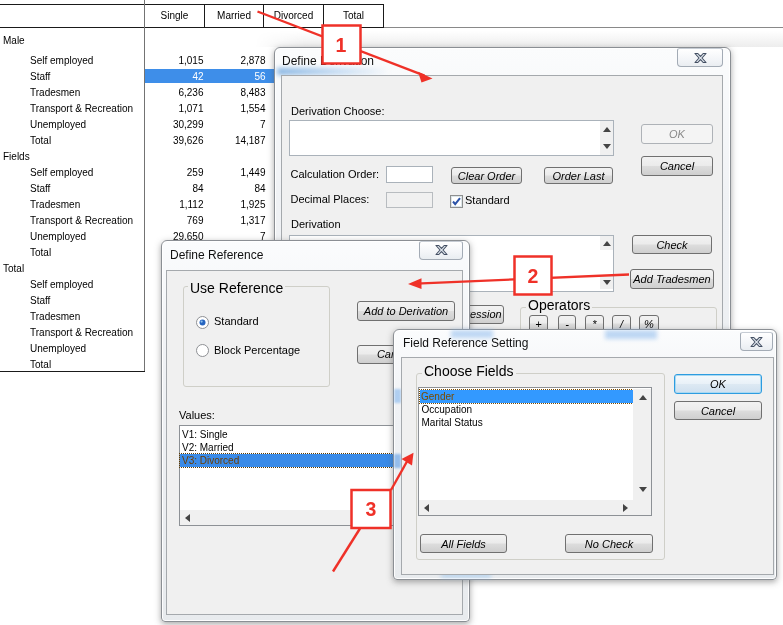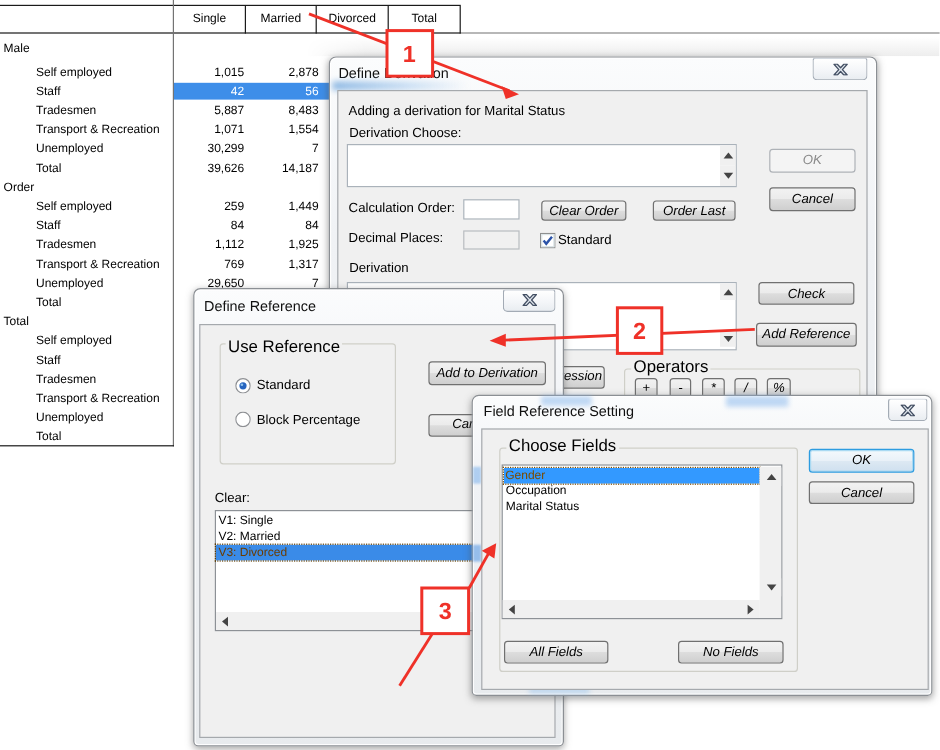--- a/index.html
+++ b/index.html
@@ -58,38 +58,38 @@
 
   <div class="abs" style="left:145px;top:69px;width:135px;height:14px;background:#3e8ee9"></div>
 
   <div class="abs t11" style="left:3px;top:33px">Male</div>
   <div class="abs t11" style="left:30px;top:53px">Self employed</div>
   <div class="abs t11" style="left:30px;top:69px">Staff</div>
   <div class="abs t11" style="left:30px;top:85px">Tradesmen</div>
   <div class="abs t11" style="left:30px;top:101px">Transport &amp; Recreation</div>
   <div class="abs t11" style="left:30px;top:117px">Unemployed</div>
   <div class="abs t11" style="left:30px;top:133px">Total</div>
-  <div class="abs t11" style="left:3px;top:149px">Order</div>
+  <div class="abs t11" style="left:3px;top:149px">Fields</div>
   <div class="abs t11" style="left:30px;top:165px">Self employed</div>
   <div class="abs t11" style="left:30px;top:181px">Staff</div>
   <div class="abs t11" style="left:30px;top:197px">Tradesmen</div>
   <div class="abs t11" style="left:30px;top:213px">Transport &amp; Recreation</div>
   <div class="abs t11" style="left:30px;top:229px">Unemployed</div>
   <div class="abs t11" style="left:30px;top:245px">Total</div>
   <div class="abs t11" style="left:3px;top:261px">Total</div>
   <div class="abs t11" style="left:30px;top:277px">Self employed</div>
   <div class="abs t11" style="left:30px;top:293px">Staff</div>
   <div class="abs t11" style="left:30px;top:309px">Tradesmen</div>
   <div class="abs t11" style="left:30px;top:325px">Transport &amp; Recreation</div>
   <div class="abs t11" style="left:30px;top:341px">Unemployed</div>
   <div class="abs t11" style="left:30px;top:357px">Total</div>
 
   <div class="abs t11 num" style="left:133.5px;top:53px;width:70px">1,015</div>
   <div class="abs t11 num" style="left:133.5px;top:69px;width:70px;color:#fff">42</div>
-  <div class="abs t11 num" style="left:133.5px;top:85px;width:70px">5,887</div>
+  <div class="abs t11 num" style="left:133.5px;top:85px;width:70px">6,236</div>
   <div class="abs t11 num" style="left:133.5px;top:101px;width:70px">1,071</div>
   <div class="abs t11 num" style="left:133.5px;top:117px;width:70px">30,299</div>
   <div class="abs t11 num" style="left:133.5px;top:133px;width:70px">39,626</div>
   <div class="abs t11 num" style="left:133.5px;top:165px;width:70px">259</div>
   <div class="abs t11 num" style="left:133.5px;top:181px;width:70px">84</div>
   <div class="abs t11 num" style="left:133.5px;top:197px;width:70px">1,112</div>
   <div class="abs t11 num" style="left:133.5px;top:213px;width:70px">769</div>
   <div class="abs t11 num" style="left:133.5px;top:229px;width:70px">29,650</div>
 
   <div class="abs t11 num" style="left:195.5px;top:53px;width:70px">2,878</div>
@@ -109,21 +109,20 @@
 
 <div class="dlg" id="dd" style="left:273.5px;top:46.5px;width:457.5px;height:500px">
   <div class="title" style="left:7.5px;top:6.5px">Define Derivation</div>
   <div class="cls" style="right:7px;top:0.5px;width:46px;height:19px">
     <svg width="13" height="10" viewBox="0 0 13 10">
           <path d="M1 0.5 L3.8 0.5 L6.5 3.4 L9.2 0.5 L12 0.5 L8 5 L12 9.5 L9.2 9.5 L6.5 6.6 L3.8 9.5 L1 9.5 L5 5 Z" fill="#dfe5ec" stroke="#434f63" stroke-width="1.1" stroke-linejoin="round"></path>
         </svg>
   </div>
   <div class="abs" style="left:2.5px;top:20px;width:113px;height:7px;background:linear-gradient(90deg,rgba(85,150,215,0.7),rgba(120,175,230,0.4) 55%,rgba(150,195,240,0) 100%);filter:blur(2.5px)"></div>
   <div class="client" style="left:6px;right:7.5px;top:27.5px;bottom:4px"></div>
-  <div class="lbl" style="left:16px;top:39.5px">Adding a derivation for Marital Status</div>
   <div class="lbl" style="left:16.5px;top:57.5px">Derivation Choose:</div>
   <div class="tbx" style="left:14.5px;top:72.5px;width:325px;height:36px"></div>
   <div class="sbtn" style="left:325.5px;top:73.5px;width:13px;height:17px">
         <div class="tri up"></div>
       </div>
   <div class="sbtn" style="left:325.5px;top:90.5px;width:13px;height:17px">
         <div class="tri down"></div>
       </div>
   <div class="lbl" style="left:16px;top:120px">Calculation Order:</div>
   <div class="tbx" style="left:111.5px;top:118.5px;width:47px;height:17px"></div>
@@ -143,21 +142,21 @@
   <div class="lbl" style="left:190.5px;top:146.5px">Standard</div>
   <div class="lbl" style="left:16.5px;top:170.5px">Derivation</div>
   <div class="tbx" style="left:14.5px;top:187.5px;width:325px;height:57px"></div>
   <div class="sbtn" style="left:325.5px;top:188.5px;width:13px;height:14px">
         <div class="tri up"></div>
       </div>
   <div class="sbtn" style="left:325.5px;top:227.5px;width:13px;height:14px">
         <div class="tri down"></div>
       </div>
   <div class="btn" style="left:357.5px;top:187.5px;width:80px;height:19px">Check</div>
-  <div class="btn" style="left:355.5px;top:221.5px;width:84px;height:20px">Add Reference</div>
+  <div class="btn" style="left:355.5px;top:221.5px;width:84px;height:20px">Add Tradesmen</div>
   <div class="btn" style="left:171px;top:257px;width:58px;height:19px">Expression</div>
   <div class="grp" style="left:245.5px;top:259.5px;width:197px;height:120px"></div>
   <div class="grplab" style="left:251.5px;top:249.5px">Operators</div>
   <div class="btn" style="left:254.5px;top:267.5px;width:19px;height:17px">+</div>
   <div class="btn" style="left:283.5px;top:267.5px;width:18px;height:17px">-</div>
   <div class="btn" style="left:310.5px;top:267.5px;width:19px;height:17px">*</div>
   <div class="btn" style="left:337.5px;top:267.5px;width:19px;height:17px">/</div>
   <div class="btn" style="left:364.5px;top:267.5px;width:20px;height:17px">%</div>
 </div>
 
@@ -180,21 +179,21 @@
   </div>
   <div class="lbl" style="left:52.5px;top:74.5px">Standard</div>
   <div class="abs" style="left:34.5px;top:102.5px;width:13px;height:13px">
     <svg width="13" height="13" viewBox="0 0 13 13">
           <circle cx="6.5" cy="6.5" r="6" fill="#fff" stroke="#8e9094"></circle>
         </svg>
   </div>
   <div class="lbl" style="left:52.5px;top:103px">Block Percentage</div>
   <div class="btn" style="left:195.5px;top:60.5px;width:98px;height:20px">Add to Derivation</div>
   <div class="btn" style="left:195.5px;top:104px;width:74px;height:19px">Cancel</div>
-  <div class="lbl" style="left:17.5px;top:168.5px">Clear:</div>
+  <div class="lbl" style="left:17.5px;top:168.5px">Values:</div>
   <div class="tbx" style="left:17.5px;top:184.5px;width:267px;height:101px;border-color:#8d9196"></div>
   <div class="abs t11" style="left:20.5px;top:187.5px;line-height:13px">V1: Single</div>
   <div class="abs t11" style="left:20.5px;top:200.5px;line-height:13px">V2: Married</div>
   <div class="abs" style="left:18.5px;top:213px;width:265px;height:13px;background:#3a8be8;outline:1px dotted #5c3a00"></div>
   <div class="abs t11" style="left:20.5px;top:213.5px;line-height:13px;color:#6b3c00">V3: Divorced</div>
   <div class="abs" style="left:18.5px;top:269.5px;width:265px;height:15px;background:#f0f0f0"></div>
   <div class="sbtn" style="left:18.5px;top:269.5px;width:15px;height:15px">
         <div class="tri left"></div>
       </div>
 </div>
@@ -232,21 +231,21 @@
   <div class="abs" style="left:25px;top:170px;width:214px;height:15px;background:#f0f0f0"></div>
   <div class="sbtn" style="left:25px;top:170px;width:15px;height:15px">
         <div class="tri left"></div>
       </div>
   <div class="sbtn" style="left:224px;top:170px;width:15px;height:15px">
         <div class="tri right"></div>
       </div>
   <div class="btn" style="left:280px;top:44px;width:88px;height:20px;border-color:#2d9ce0;background:linear-gradient(180deg,#f4f9fc,#e9f1f8 49%,#dde9f3 51%,#cfe0ef);box-shadow:inset 0 0 0 1px #a9d9f2">OK</div>
   <div class="btn" style="left:280px;top:71px;width:88px;height:19px">Cancel</div>
   <div class="btn" style="left:26px;top:204px;width:87px;height:19px">All Fields</div>
-  <div class="btn" style="left:171px;top:204px;width:88px;height:19px">No Fields</div>
+  <div class="btn" style="left:171px;top:204px;width:88px;height:19px">No Check</div>
 </div>
 
 <svg class="abs" style="left:0;top:0;z-index:50" width="783" height="625" viewBox="0 0 783 625">
   <g stroke="#ef3128" stroke-width="2.4" fill="none">
     <line x1="257.5" y1="11.5" x2="424.5" y2="75.6"></line>
     <line x1="629" y1="274.5" x2="416" y2="283.6"></line>
     <line x1="391" y1="490" x2="409.5" y2="457"></line>
     <line x1="360" y1="528.5" x2="333" y2="571.5"></line>
   </g>
   <polygon points="432.5,78.5 418,71.8 421.5,82.5" fill="#ef3128"></polygon>

